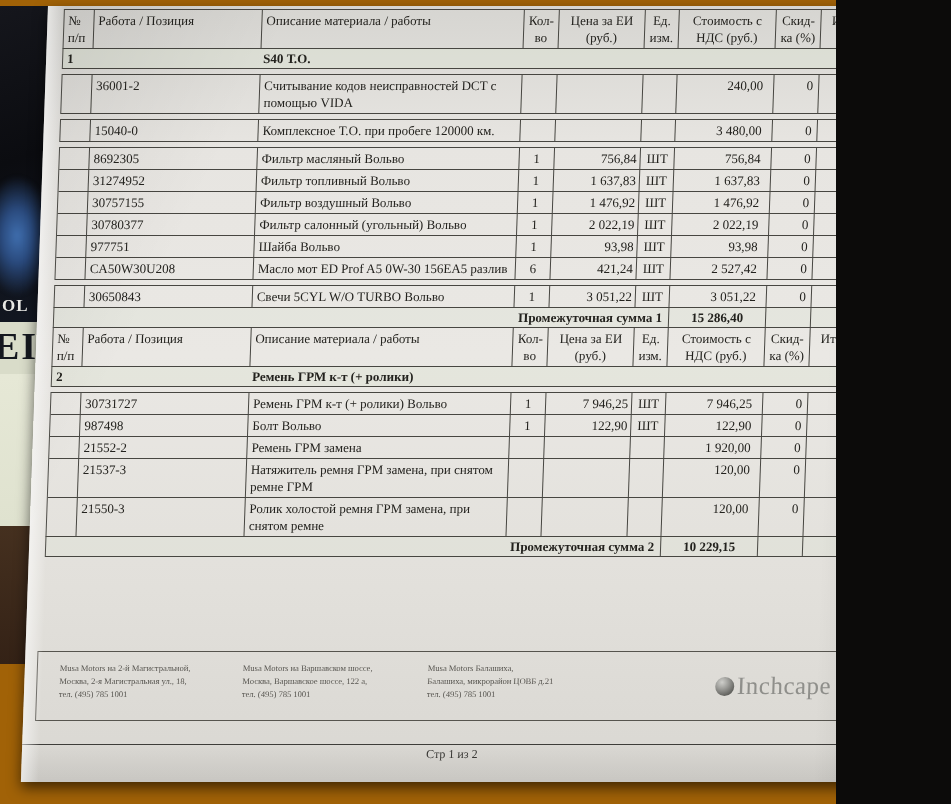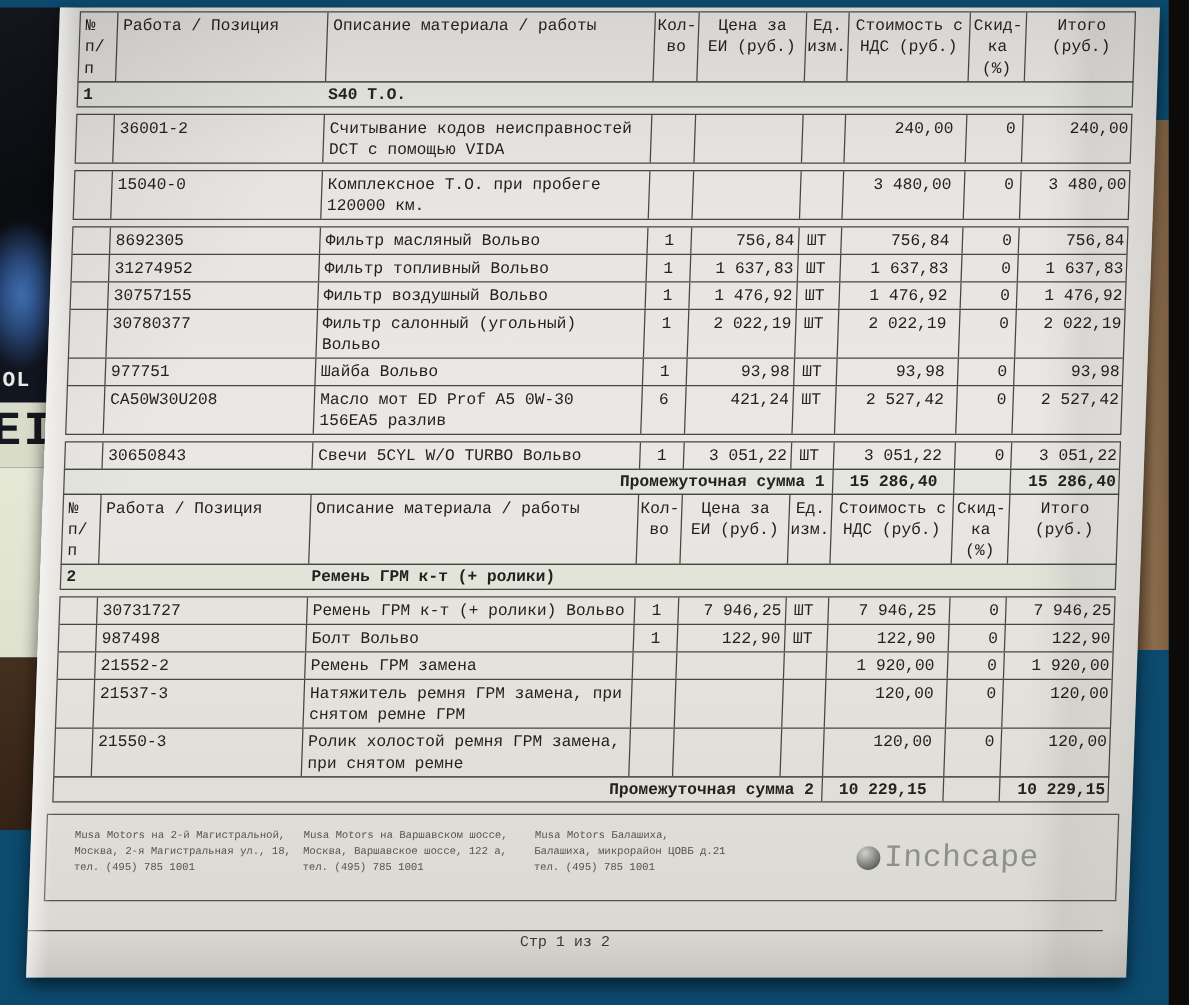--- a/index.html
+++ b/index.html
@@ -1,17 +1,17 @@
 <!DOCTYPE html>
 <html><head>
 <meta charset="utf-8">
 <style>
   html,body{margin:0;padding:0;background:#0c0b0a;}
-  .scene{position:relative;width:935px;height:804px;overflow:hidden;
-         background:#0c4a6e;font-family:Liberation Mono, monospace;}
+  .scene{position:relative;width:836px;height:804px;overflow:hidden;
+         background:#a16207;font-family:Liberation Serif, serif;}
 
   
   .bg-brochure{position:absolute;left:0;top:6px;width:72px;height:372px;
     background:linear-gradient(160deg,#15161c 0%,#0b0c10 40%,#10141d 70%,#141a26 100%);}
   .bg-car{position:absolute;left:-18px;top:170px;width:70px;height:120px;border-radius:50%;
     background:radial-gradient(closest-side,#3f6eae 0%,#2a4a7d 45%,rgba(20,30,50,0) 100%);
     filter:blur(2px);}
   .bg-frag-top{position:absolute;left:2px;top:296px;color:#e8e8e4;font-size:17px;
     font-weight:bold;letter-spacing:1px;}
   .bg-frag-strip{position:absolute;left:0;top:322px;width:50px;height:52px;

